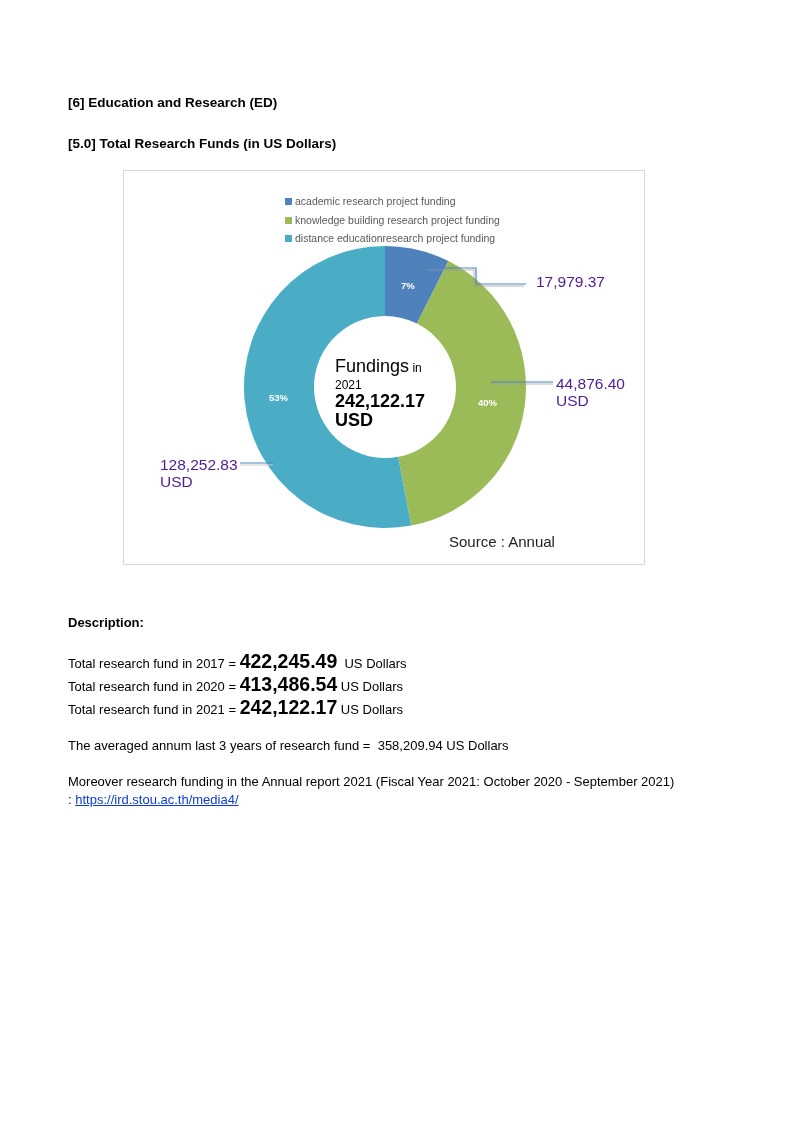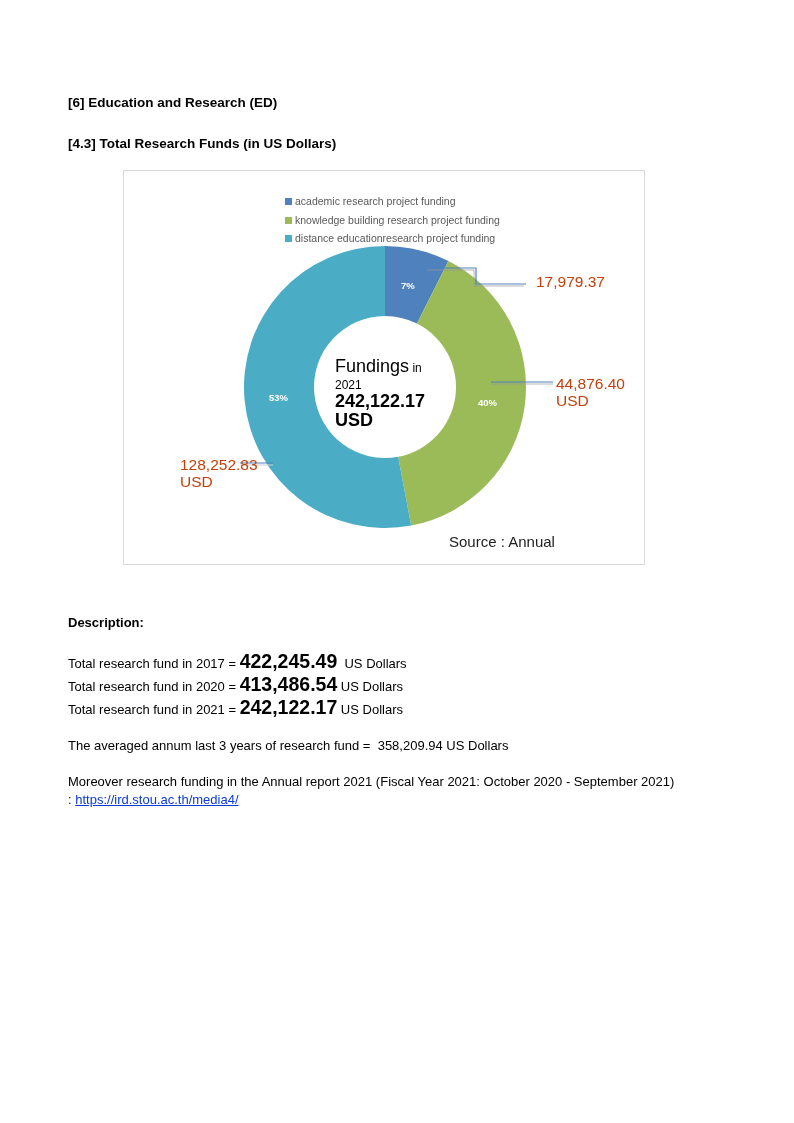--- a/index.html
+++ b/index.html
@@ -2,37 +2,37 @@
 <html><head>
 <meta charset="utf-8">
 <style>
   html,body{margin:0;padding:0;background:#fff;}
   body{width:794px;height:1123px;position:relative;font-family:"Liberation Sans",sans-serif;color:#000;overflow:hidden;}
   .abs{position:absolute;}
   .h{font-weight:bold;font-size:13.5px;}
   .frame{position:absolute;left:123px;top:170px;width:522px;height:395px;border:1px solid #d9d9d9;box-sizing:border-box;}
   .legend{position:absolute;left:285px;top:192px;font-size:10.5px;color:#595959;line-height:18.5px;}
   .legend .sw{display:inline-block;width:7px;height:7px;margin-right:3px;vertical-align:0px;}
-  .lbl{position:absolute;font-size:15.5px;color:#c2410c;line-height:17px;}
+  .lbl{position:absolute;font-size:15.5px;color:#4c1d95;line-height:17px;}
   .pct{position:absolute;font-size:9.5px;font-weight:bold;color:#fff;}
   .center{position:absolute;left:335px;top:357px;line-height:19px;}
   .c1{font-size:18px;}
   .c1 small{font-size:12px;}
   .c2{font-size:12px;line-height:14px;}
   .c3{font-size:18px;font-weight:bold;line-height:19px;}
   .source{position:absolute;left:449px;top:533px;font-size:15px;color:#222;}
   .desc{position:absolute;left:68px;font-size:13px;}
   .big{font-size:19.5px;font-weight:bold;}
   a{color:#0b3bd3;text-decoration:underline;}
 </style>
 </head>
 <body>
 
 <div class="abs h" style="left:68px;top:95px;">[6] Education and Research (ED)</div>
-<div class="abs h" style="left:68px;top:136px;">[4.3] Total Research Funds (in US Dollars)</div>
+<div class="abs h" style="left:68px;top:136px;">[5.0] Total Research Funds (in US Dollars)</div>
 
 <div class="frame"></div>
 
 <div class="legend">
   <div><span class="sw" style="background:#4F81BD"></span><span>academic research project funding</span></div>
   <div><span class="sw" style="background:#9BBB59"></span><span>knowledge building research project funding</span></div>
   <div><span class="sw" style="background:#4BACC6"></span><span>distance educationresearch project funding</span></div>
 </div>
 
 <svg class="abs" style="left:0;top:0;" width="794" height="600">
@@ -52,21 +52,21 @@
 
 <div class="pct" style="left:401px;top:280px;">7%</div>
 <div class="pct" style="left:478px;top:397px;">40%</div>
 <div class="pct" style="left:269px;top:392px;">53%</div>
 
 <div class="lbl" style="left:536px;top:273px;">17,979.37</div>
 <div class="lbl" style="left:556px;top:375px;">
   <div>44,876.40</div>
   <div>USD</div>
 </div>
-<div class="lbl" style="left:160px;top:456px;margin-left:20px;">
+<div class="lbl" style="left:160px;top:456px;">
   <div>128,252.83</div>
   <div>USD</div>
 </div>
 
 <div class="center">
   <div class="c1"><span>Fundings</span><small> in</small></div>
   <div class="c2">2021</div>
   <div class="c3">242,122.17</div>
   <div class="c3">USD</div>
 </div>

